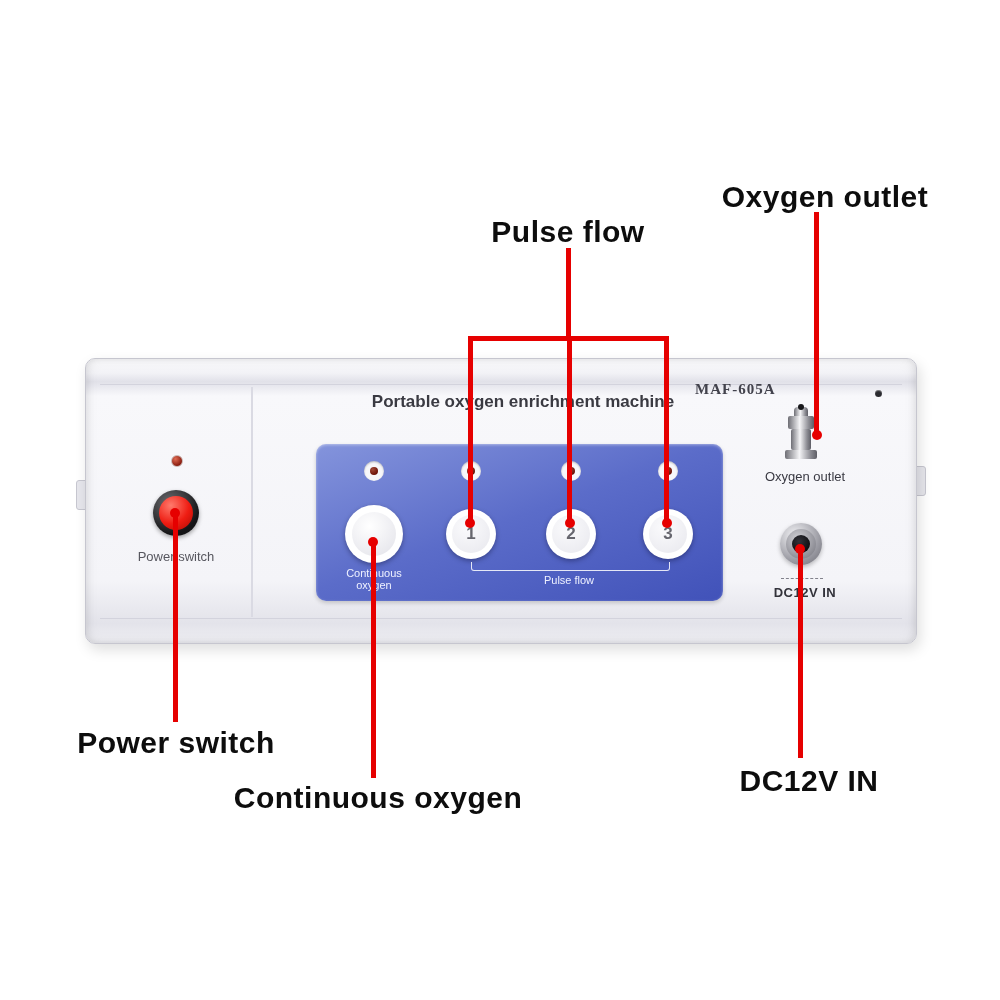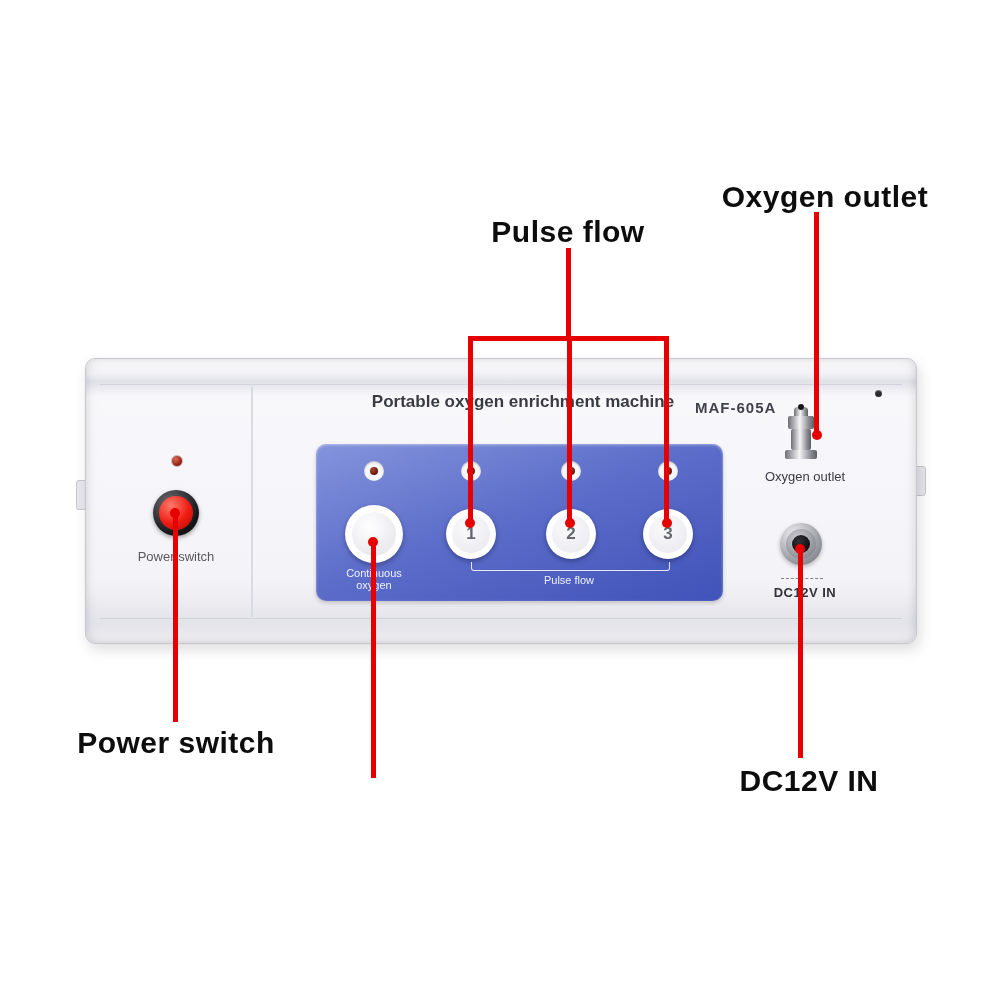--- a/index.html
+++ b/index.html
@@ -21,21 +21,21 @@
     position:absolute;left:85px;top:358px;width:830px;height:284px;border-radius:10px;
     background:linear-gradient(180deg,#fcfcfe 0%,#f2f2f6 5%,#e1e1e9 8%,#f8f8fb 13%,#f4f4f8 78%,#e3e3ea 93%,#efeff4 100%);
     border:1px solid #c6c6cf;
     box-shadow:inset 0 0 14px rgba(0,0,0,.07), 3px 6px 14px rgba(0,0,0,.13),
                inset 3px 0 6px rgba(0,0,0,.05), inset -3px 0 6px rgba(0,0,0,.05);
   }
   .bezel{position:absolute;left:14px;right:14px;height:1px;background:#d3d3dd;}
   .divider{position:absolute;left:165px;top:28px;bottom:26px;width:2px;background:#dadae3;}
   .dev-title{position:absolute;left:272px;top:33px;width:330px;text-align:center;
     font-size:17px;font-weight:bold;color:#3a3a42;white-space:nowrap;}
-  .dev-model{position:absolute;left:609px;top:40px;font-size:15px;font-weight:bold;color:#42424c;letter-spacing:1px;}
+  .dev-model{position:absolute;left:609px;top:22px;font-size:15px;font-weight:bold;color:#42424c;letter-spacing:1px;font-family:Liberation Serif, serif;}
   .screw{position:absolute;width:7px;height:7px;border-radius:50%;background:#2b2b30;box-shadow:inset 0 1px 1px rgba(255,255,255,.4);}
   
   .led{position:absolute;left:85px;top:96px;width:10px;height:10px;border-radius:50%;
     background:radial-gradient(circle at 35% 30%,#e06a52,#8a1d10 70%);border:1px solid #c9b9b6;}
   .pbtn-outer{position:absolute;left:67px;top:131px;width:46px;height:46px;border-radius:50%;
     background:radial-gradient(circle at 35% 28%,#6a6a6e,#141416 70%);box-shadow:0 2px 4px rgba(0,0,0,.35);}
   .pbtn-inner{position:absolute;left:6px;top:6px;width:34px;height:34px;border-radius:50%;
     background:radial-gradient(circle at 35% 28%,#ff7a6c,#ee1c12 55%,#b30d04 95%);}
   .power-label{position:absolute;left:25px;top:190px;width:130px;text-align:center;
     font-size:13px;color:#57575f;}
@@ -167,15 +167,16 @@
   <div class="rdot" style="left:565px;top:518px;"></div>
   <div class="rdot" style="left:662px;top:518px;"></div>
   <div class="rdot" style="left:812px;top:430px;"></div>
   <div class="rdot" style="left:170px;top:508px;"></div>
   <div class="rdot" style="left:368px;top:537px;"></div>
   <div class="rdot" style="left:795px;top:544px;"></div>
 
   <div class="callout" style="left:825px;top:180px;">Oxygen outlet</div>
   <div class="callout" style="left:568px;top:215px;">Pulse flow</div>
   <div class="callout" style="left:176px;top:726px;">Power switch</div>
+  <div class="callout" style="left:378px;top:781px;">Continuous oxygen</div>
   <div class="callout" style="left:809px;top:764px;">DC12V IN</div>
 
 </div>
 
 </body></html>

